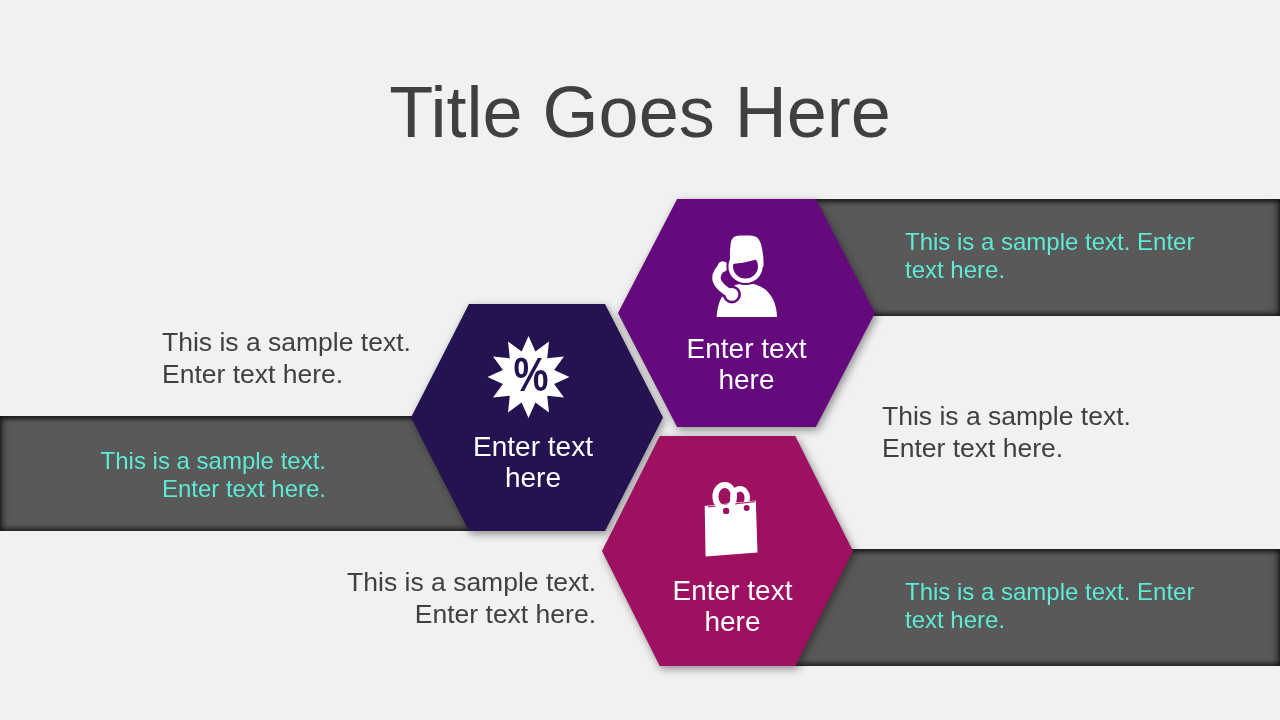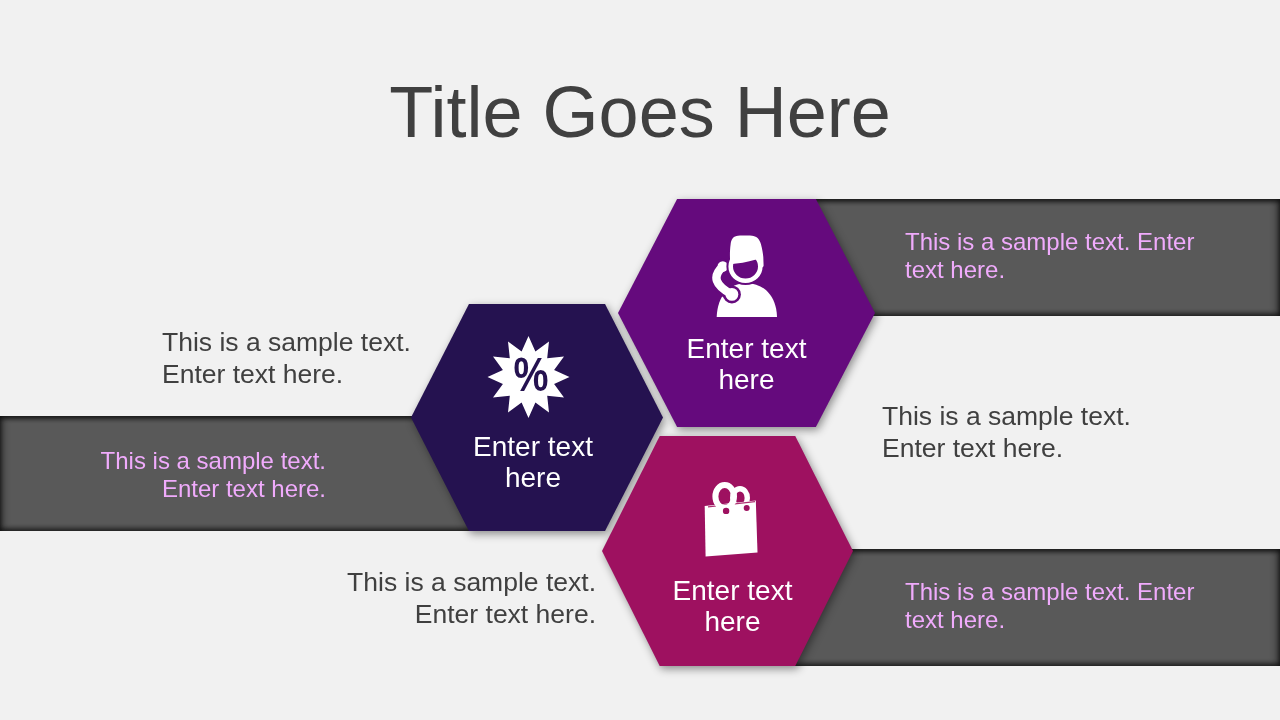--- a/index.html
+++ b/index.html
@@ -3,21 +3,21 @@
 <meta charset="utf-8">
 <style>
   html,body{margin:0;padding:0;}
   body{width:1280px;height:720px;background:#f1f1f1;overflow:hidden;position:relative;
        font-family:"Liberation Sans", sans-serif;}
   .title{position:absolute;left:0;width:1280px;top:71px;text-align:center;
          font-size:72px;color:#404040;letter-spacing:0px;}
   .bar{position:absolute;background:#595959;z-index:1;
        box-shadow:inset 0 3px 4px rgba(0,0,0,.55), inset 0 -3px 4px rgba(0,0,0,.4),
                   inset -4px 0 6px rgba(0,0,0,.35), inset 4px 0 6px rgba(0,0,0,.35);}
-  .bar .txt{position:absolute;color:#f0abfc;font-size:24px;line-height:28.3px;}
+  .bar .txt{position:absolute;color:#5eead4;font-size:24px;line-height:28.3px;}
   .hex{position:absolute;z-index:2;
        filter:drop-shadow(2px 3px 4px rgba(0,0,0,.42));}
   .hexshape{width:100%;height:100%;
        clip-path:polygon(0% 50%, 23% 0%, 77% 0%, 100% 50%, 77% 100%, 23% 100%);
        position:relative;}
   .hextext{position:absolute;width:100%;text-align:center;color:#ffffff;
        font-size:28px;line-height:31.3px;}
   .freetext{position:absolute;color:#404040;font-size:26.5px;line-height:31.5px;z-index:3;}
   .icon{position:absolute;}
 </style>

